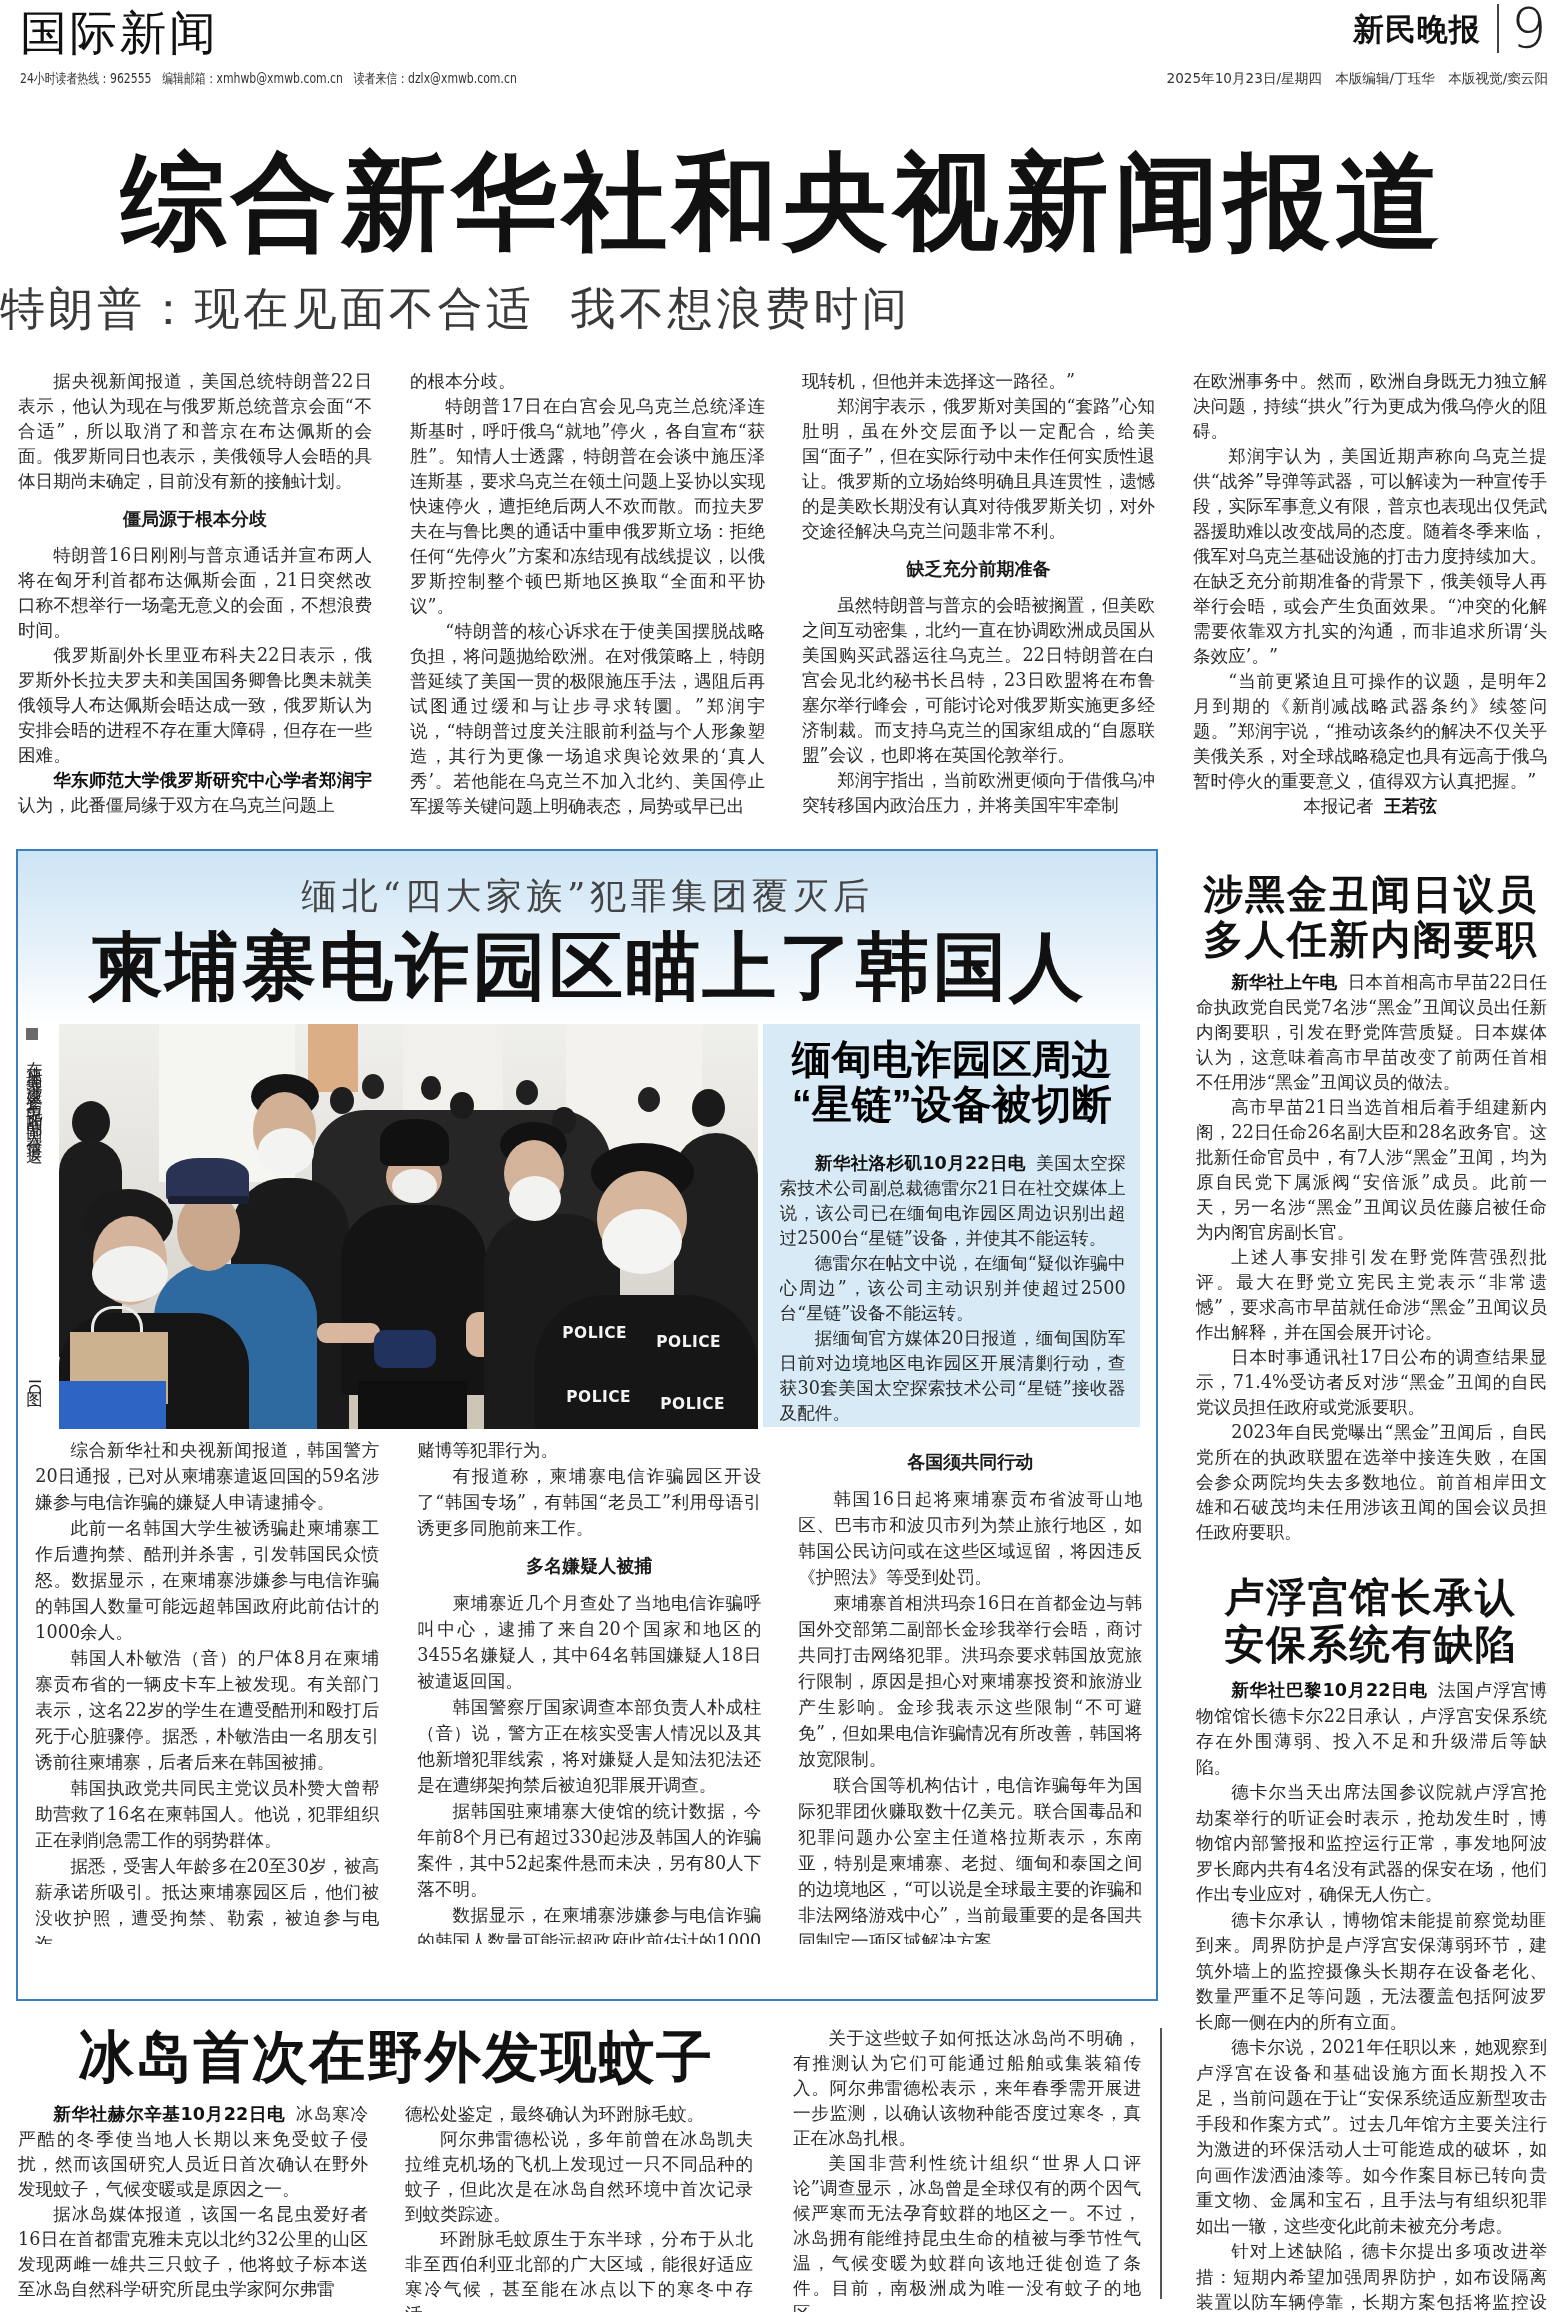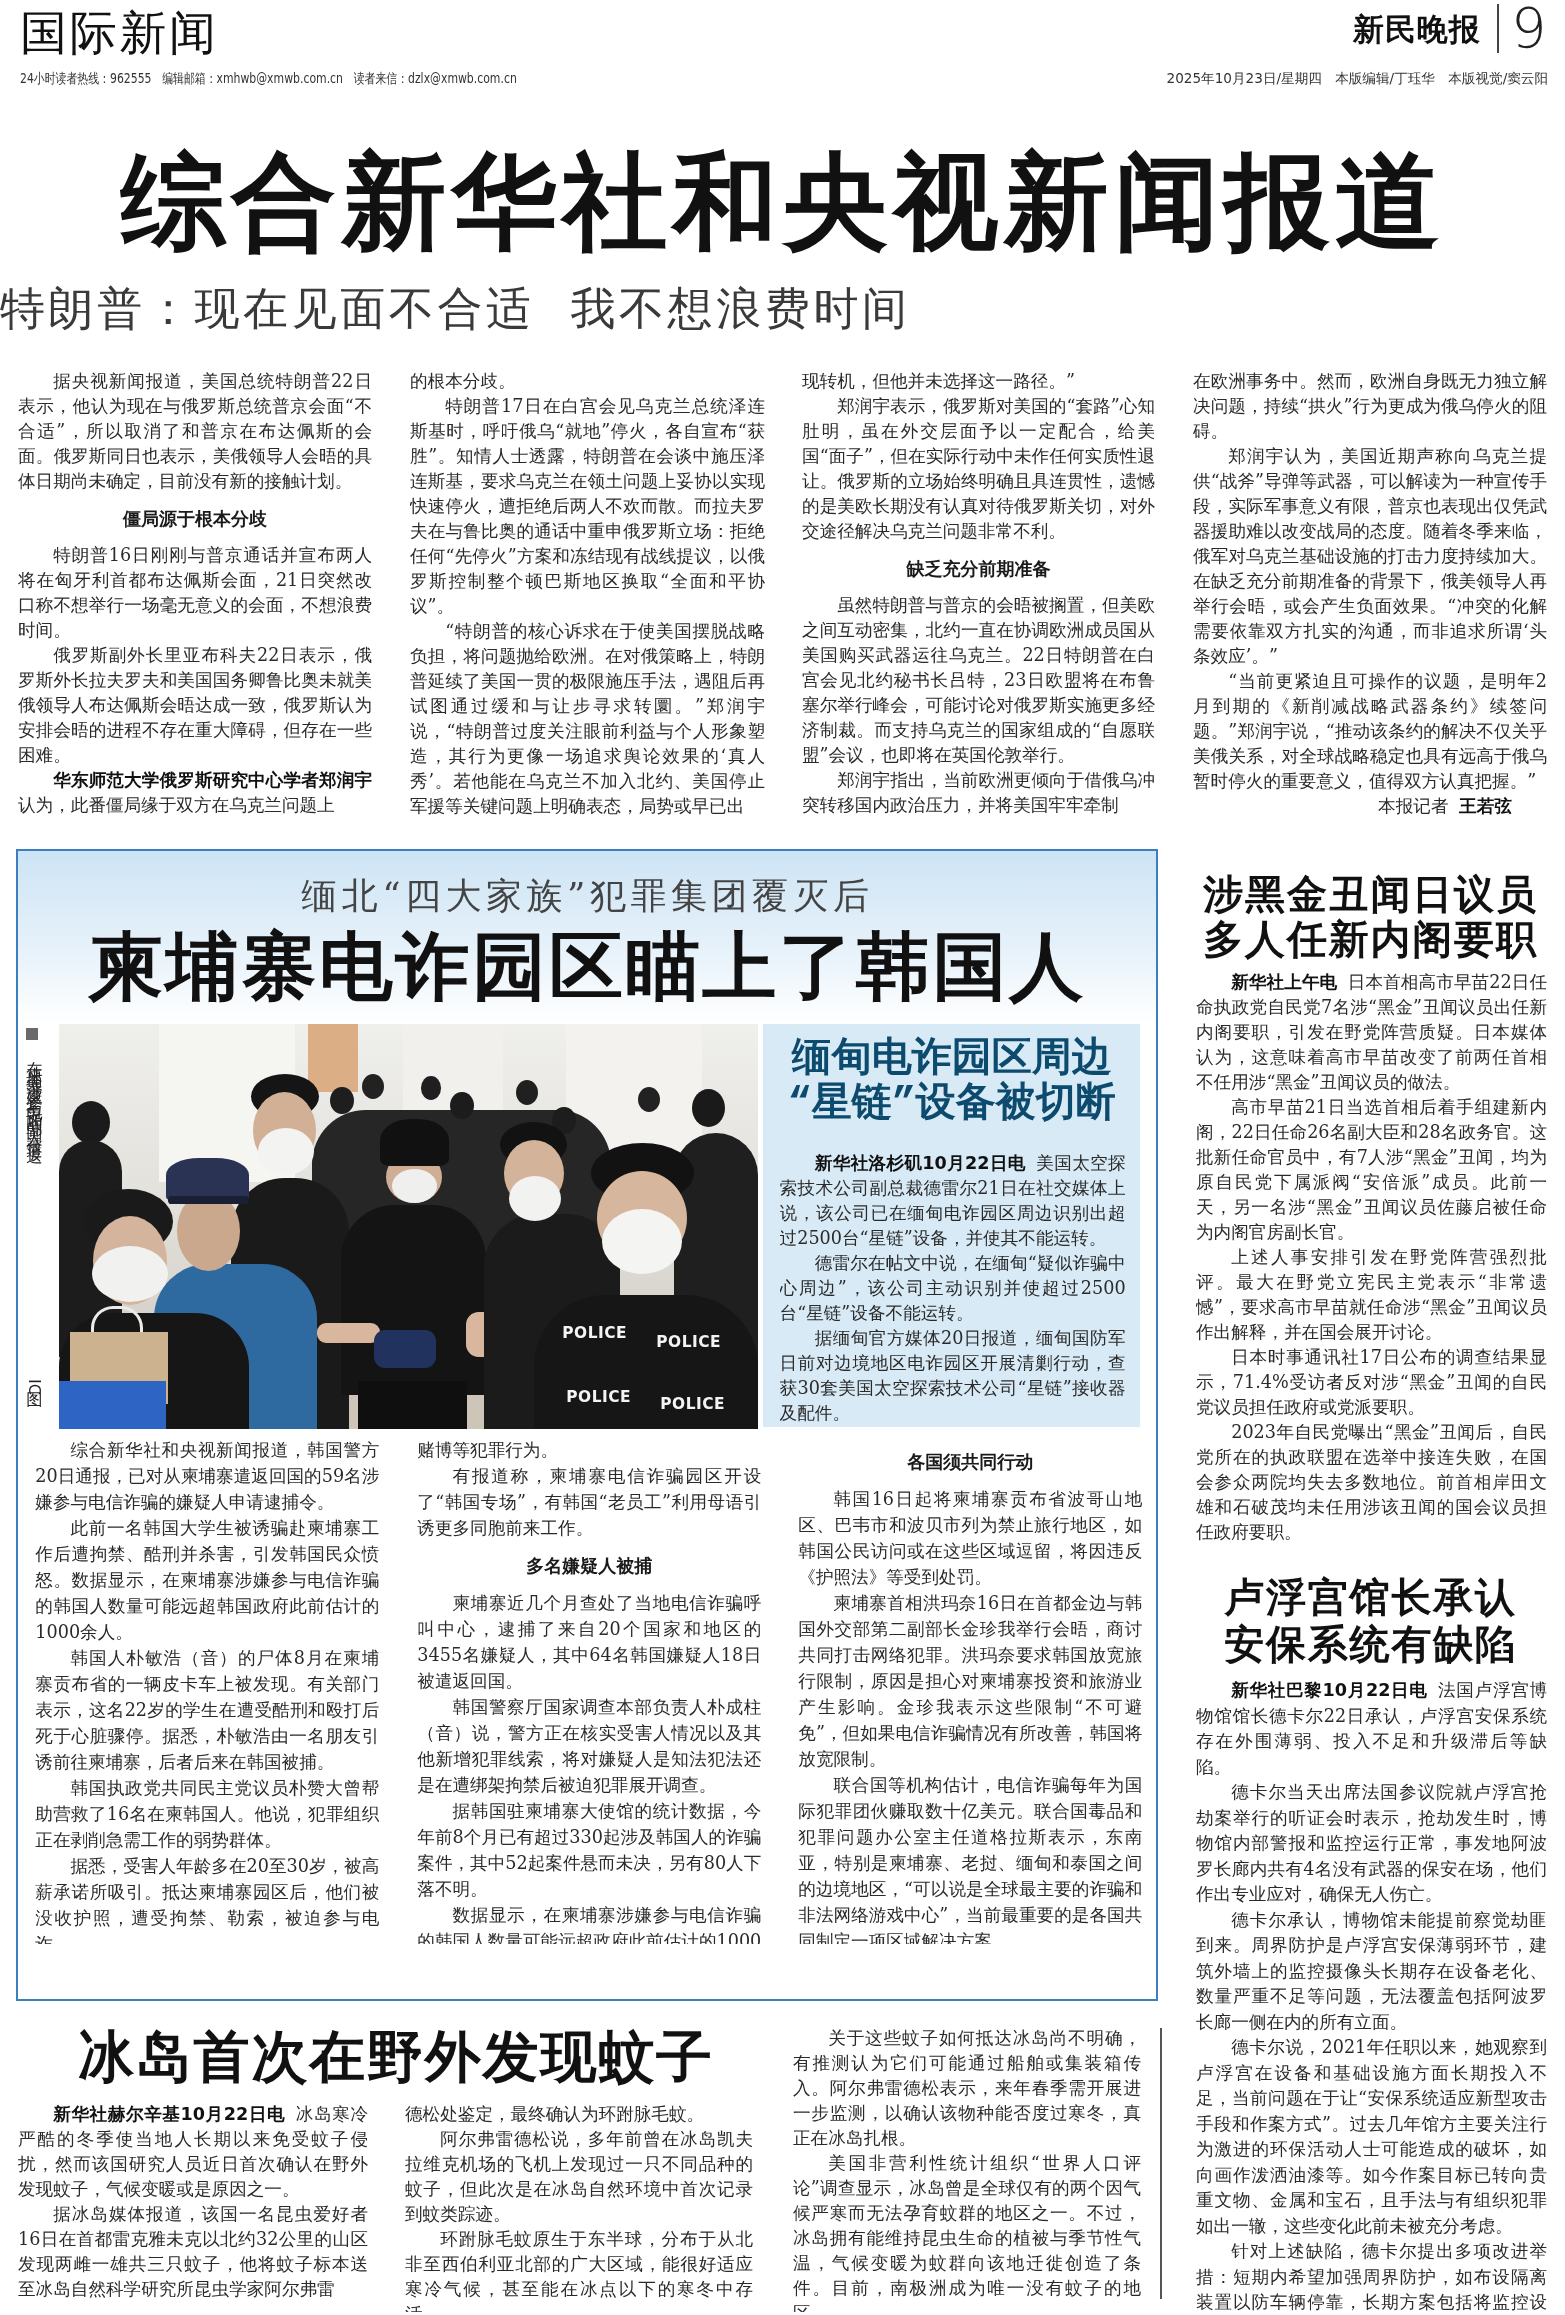--- a/index.html
+++ b/index.html
@@ -22,42 +22,42 @@
   .main-headline { left:0; top:143px; width:1566px; text-align:center; font-family:"DejaVu Sans", sans-serif; font-weight:900; font-size:105px; letter-spacing:5.4px; color:#111; line-height:118px; }
   .main-sub { left:0; top:279px; width:1300px; font-family:"DejaVu Serif", serif; font-size:45px; letter-spacing:3.6px; color:#3a3a3a; white-space:pre; line-height:60px; }
 
   
   .col { position:absolute; font-family:"DejaVu Serif", serif; font-size:17.6px; line-height:25px; color:#2a2a2a; text-align:justify; overflow:hidden; }
   .col p { margin:0; text-indent:2em; }
   .col p.cont { text-indent:0; }
   .subhead { margin:0; font-family:"DejaVu Sans", sans-serif; font-weight:700; font-size:18px; line-height:49px; text-align:center; color:#1a1a1a; }
   .lead { font-family:"DejaVu Sans", sans-serif; font-weight:700; color:#111; margin-right:0.6em; }
   .lead.tight { margin-right:0; }
-  .byline { text-align:right; padding-right:2em; margin-top:1.8px; text-indent:0; }
+  .byline { text-align:center; padding-right:2em; margin-top:1.8px; text-indent:0; }
   .byline .name { font-family:"DejaVu Sans", sans-serif; font-weight:700; margin-left:0.6em; color:#111; }
 
   
   .feature-box { left:16.3px; top:849px; width:1138px; height:1148px; border:2.7px solid #3b7fc1;
                  background:linear-gradient(to bottom, #cde4f5 0px, #e7f2fa 100px, #ffffff 172px); }
   .feature-kicker { left:0; top:22px; width:1138px; text-align:center; font-family:"DejaVu Serif", serif; font-size:36px; letter-spacing:4.5px; color:#444; line-height:45px; }
   .feature-headline { left:0; top:72px; width:1138px; text-align:center; font-family:"DejaVu Sans", sans-serif; font-weight:900; font-size:74px; letter-spacing:2.7px; color:#111; line-height:87px; }
   .caption-strip { left:2.7px; top:175px; width:29px; height:403px; }
   .caption-marker { left:5.4px; top:1.8px; width:11.8px; height:11.8px; background:#6a6a6a; }
   .caption-text { left:1.8px; top:22px; writing-mode:vertical-rl; font-family:"DejaVu Serif", serif; font-size:16.3px; letter-spacing:5.4px; color:#222; }
   .caption-credit { left:1.8px; top:353px; writing-mode:vertical-rl; font-family:"DejaVu Sans", sans-serif; font-size:16.3px; color:#222; }
 
   .photo { left:41px; top:173px; width:699px; height:405px; overflow:hidden;
            background:linear-gradient(180deg,#efefec 0%,#e4e2dd 40%,#d7d3cc 72%,#c5bfb4 100%); }
   .ph { position:absolute; }
   .rnd { border-radius:50%; }
   .bod { border-radius:54px 54px 0 0; }
   .vest-label { position:absolute; font-family:"DejaVu Sans", sans-serif; font-weight:700; font-size:15.4px; color:#f4f4f4; letter-spacing:0.5px; }
 
   .sidebar { left:745px; top:173px; width:377px; height:403px; background:#d7eaf6; }
-  .sidebar-title { left:0; top:12.7px; width:377px; text-align:center; font-family:Liberation Mono, monospace; font-weight:700; font-size:40px; line-height:45px; color:#0c4a6e; }
+  .sidebar-title { left:0; top:12.7px; width:377px; text-align:center; font-family:Liberation Sans, sans-serif; font-weight:700; font-size:40px; line-height:45px; color:#000000; }
   .sidebar-body { left:16.3px; top:127px; width:346px; height:271px; }
 
   
   .rc-title { position:absolute; left:1194px; width:353px; text-align:center; font-family:"DejaVu Sans", sans-serif; font-weight:900; font-size:40px; line-height:45px; letter-spacing:1.8px; color:#111; }
 
   
   .iceland-headline { left:78px; top:2023px; font-family:"DejaVu Serif", serif; font-weight:700; font-size:56px; letter-spacing:1.8px; color:#111; line-height:67px; }
   .v-rule { left:1160px; top:2028px; width:1.8px; height:271px; background:#555; }
 </style>
 </head>

